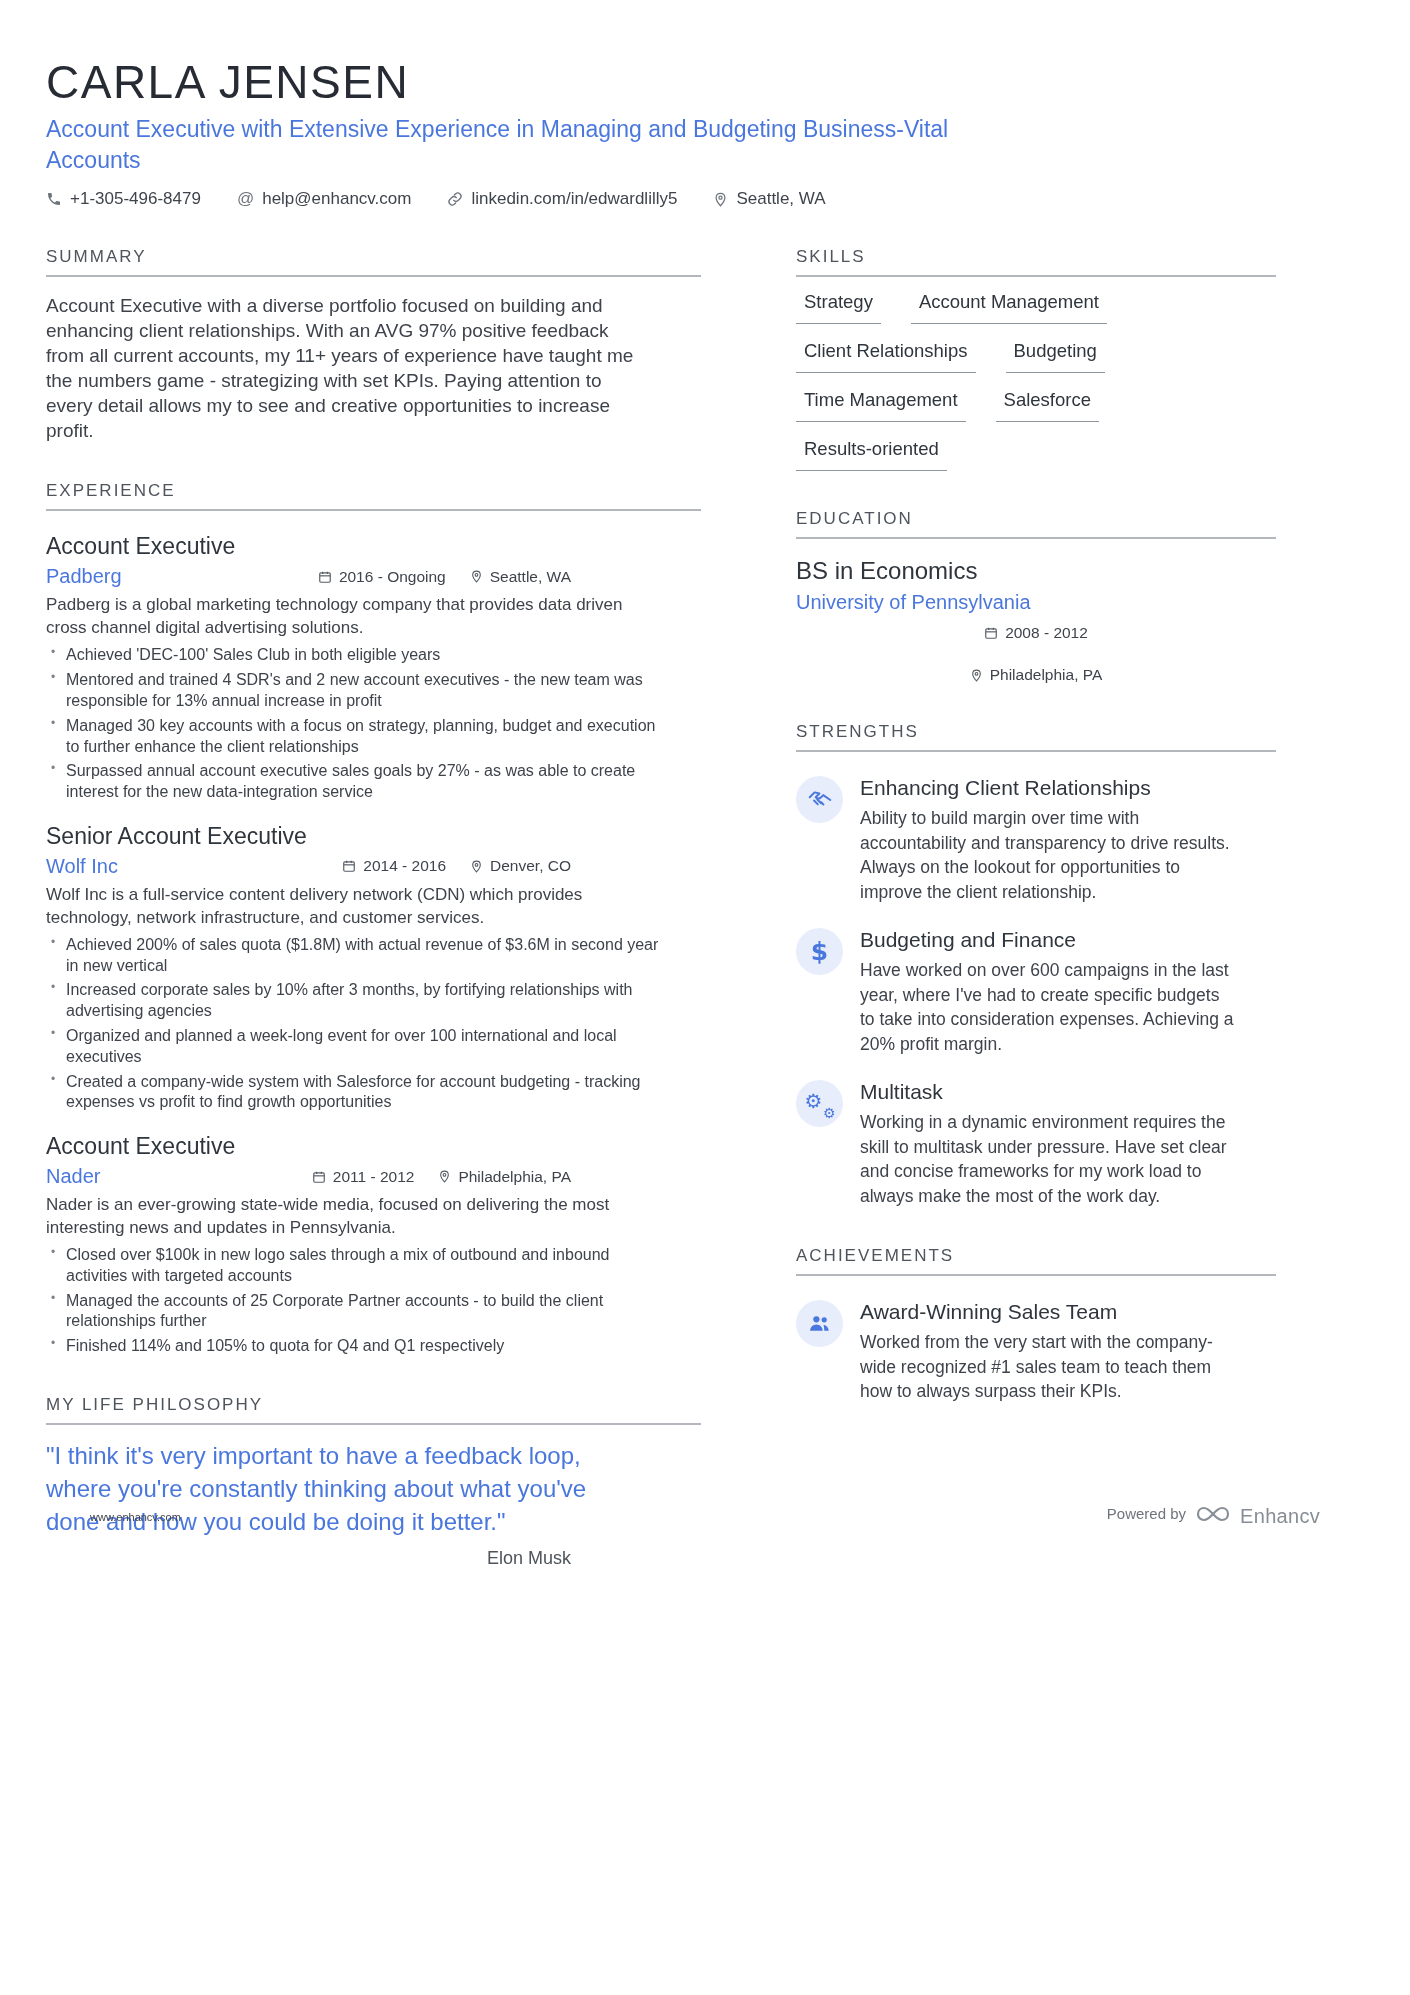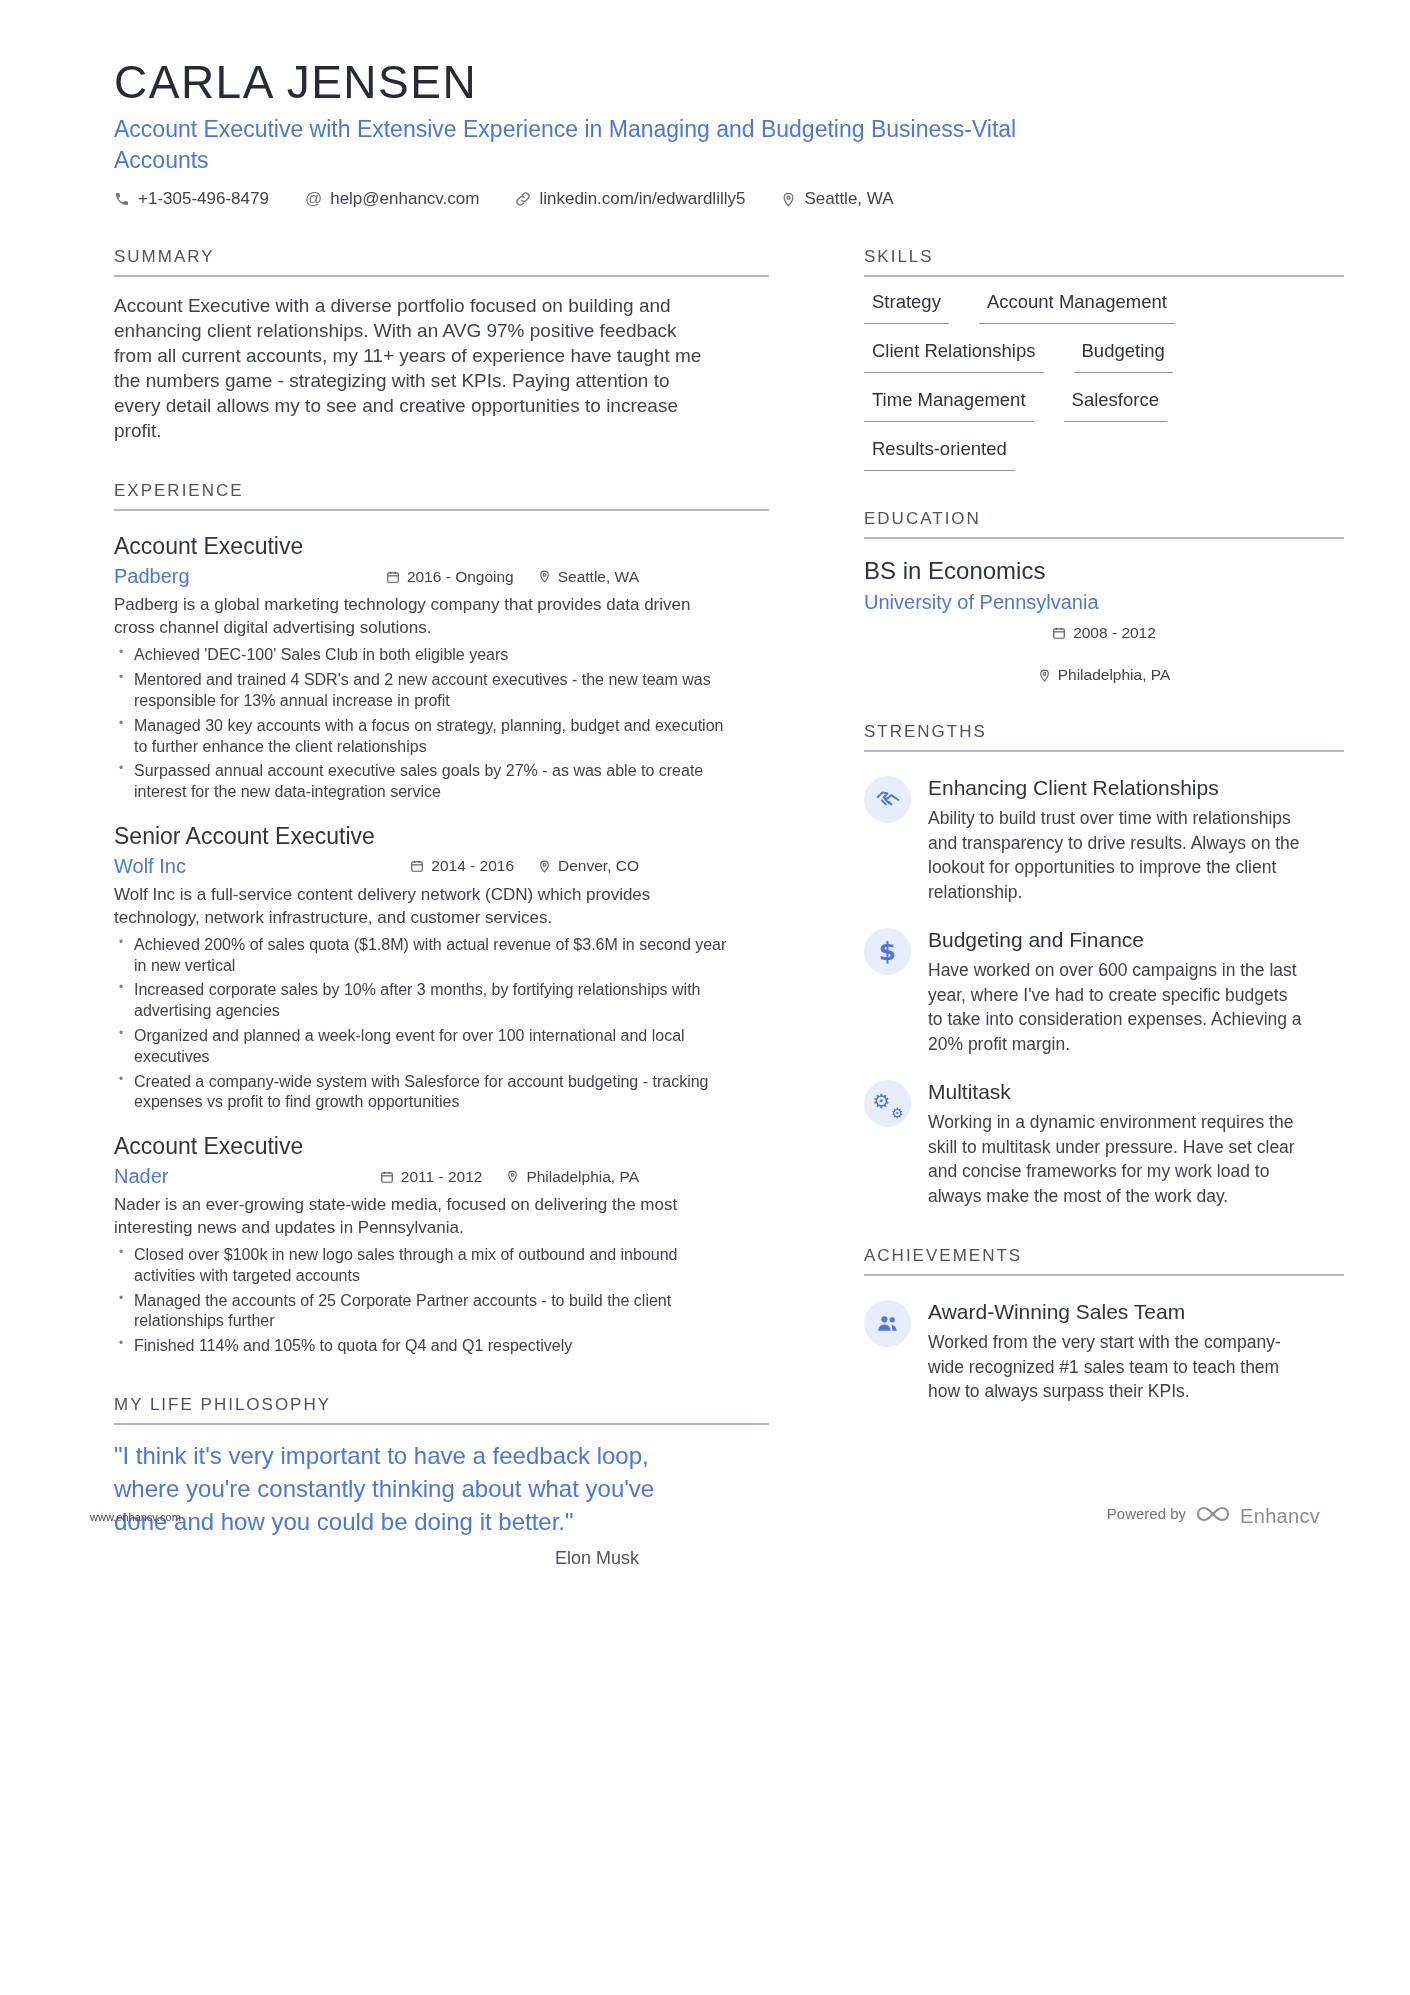--- a/index.html
+++ b/index.html
@@ -2,21 +2,21 @@
 <html><head>
 <meta charset="utf-8">
 <style>
   * { margin:0; padding:0; box-sizing:border-box; }
   html,body { background:#ffffff; }
   body {
     width:1410px; height:1995px; position:relative;
     font-family:"Liberation Sans","DejaVu Sans",sans-serif;
     color:#3e434b;
   }
-  .page { position:relative; width:1410px; height:1687px; padding:58px 114px 0; overflow:hidden; }
+  .page { position:relative; width:1410px; height:1687px; padding:58px 46px 0; overflow:hidden; }
 
   
   .name { font-size:46px; line-height:1.05; letter-spacing:1.5px; color:#272c34; font-weight:500; }
   .title { font-size:23px; line-height:1.32; margin-top:8px; max-width:990px; color:#4a77dd; font-weight:400; }
   .contacts { display:flex; align-items:center; gap:36px; margin-top:14px; font-size:17px; color:#3f444c; }
   .contact { display:flex; align-items:center; gap:8px; }
   .contact .icn { color:#6e747c; display:flex; align-items:center; }
   .contact .icn svg { display:block; }
   .at-glyph { font-size:17px; color:#6e747c; }
 
@@ -298,21 +298,21 @@
 
         <div class="feature">
           <span class="icon-circle">
             <svg width="26" height="26" viewBox="0 0 24 24" fill="none" stroke="currentColor" stroke-width="1.8" stroke-linecap="round" stroke-linejoin="round">
                 <path d="M2.5 9.5L7 5l4.5 1L8 9.5c1.8 1.8 3.4 1.6 5 0l2-2 6.5 4.5"></path>
                 <path d="M6.5 12.5l3.5 3.5M9.5 11.5l3.5 3.5M12.8 13.8l2.4 2.4"></path>
               </svg>
           </span>
           <div>
             <div class="feature-title">Enhancing Client Relationships</div>
-            <div class="feature-text">Ability to build trust over time with relationships and transparency to drive results. Always on the lookout for opportunities to improve the client relationship.</div>
+            <div class="feature-text">Ability to build margin over time with accountability and transparency to drive results. Always on the lookout for opportunities to improve the client relationship.</div>
           </div>
         </div>
 
         <div class="feature">
           <span class="icon-circle">
               <span class="dollar-glyph">$</span>
             </span>
           <div>
             <div class="feature-title">Budgeting and Finance</div>
             <div class="feature-text">Have worked on over 600 campaigns in the last year, where I've had to create specific budgets to take into consideration expenses. Achieving a 20% profit margin.</div>

